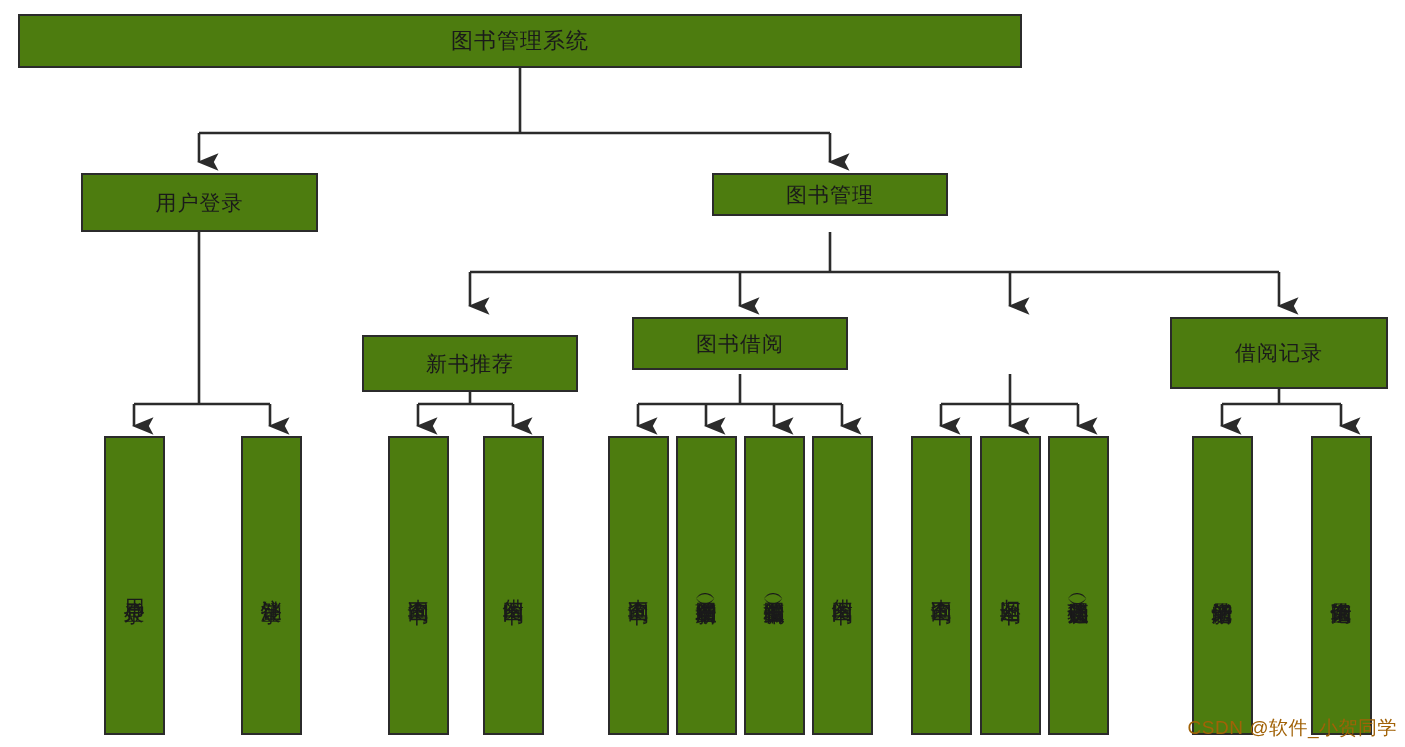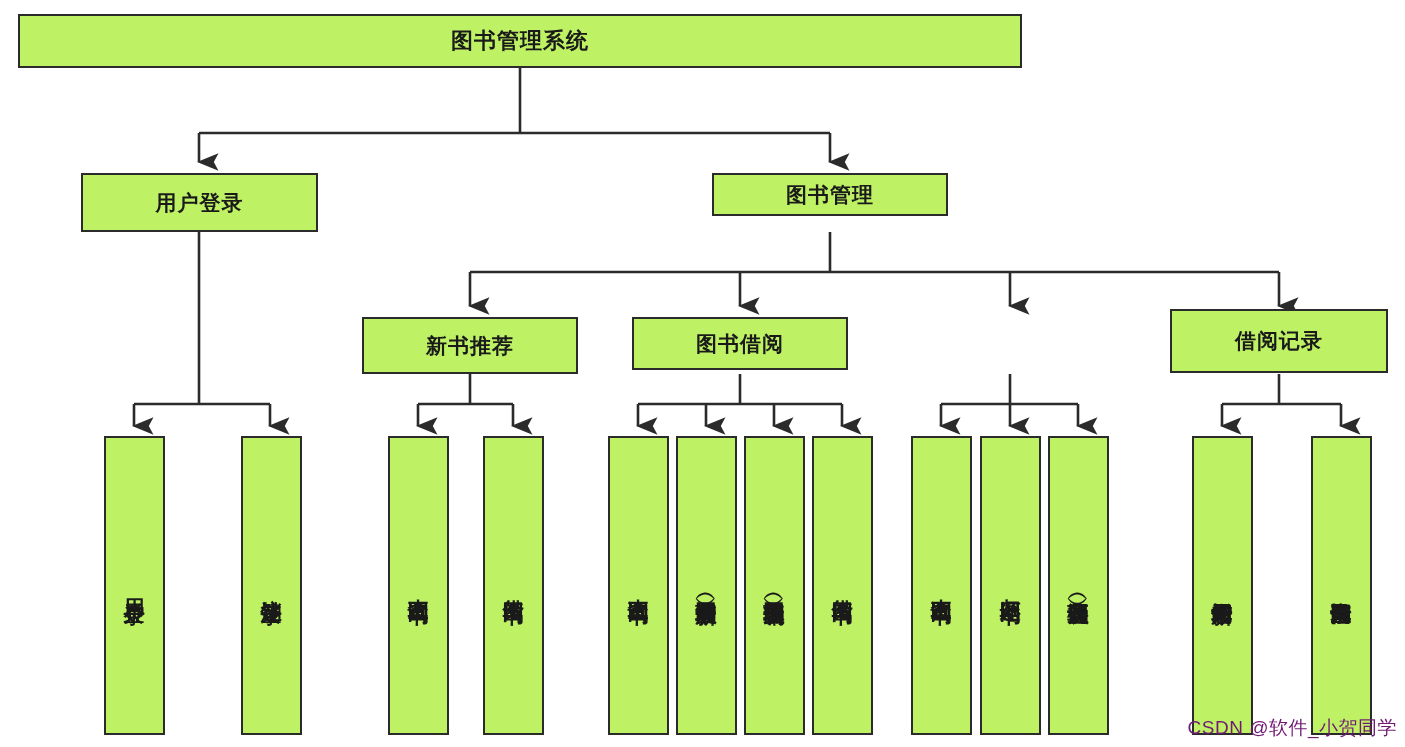--- a/index.html
+++ b/index.html
@@ -9,26 +9,25 @@
     font-family:"Liberation Sans","DejaVu Sans",sans-serif;
     overflow:hidden;
   }
   #stage{position:relative;width:1405px;height:747px;}
   #wires{position:absolute;left:0;top:0;width:1405px;height:747px;}
 
   .node{
     position:absolute;
     box-sizing:border-box;
     border:2.5px solid #2b2b2b;
-    background:#bef264;
+    background:#4d7c0f;
     display:flex;
     align-items:center;
     justify-content:center;
     color:#1a1a1a;
-    font-weight:bold;
   }
   .node.h{
     font-size:21px;
     letter-spacing:1px;
     line-height:1.1;
   }
   .node.root{font-size:22px;}
   .node.v{
     writing-mode:vertical-rl;
     text-orientation:upright;
@@ -43,21 +42,21 @@
     writing-mode:vertical-rl;
     text-orientation:upright;
     white-space:normal;
     text-align:center;
   }
   #watermark{
     position:absolute;
     right:8px;
     bottom:6px;
     font-size:19px;
-    color:#701a75;
+    color:#a16207;
     letter-spacing:0.5px;
     white-space:nowrap;
     pointer-events:none;
   }
 </style>
 </head>
 <body>
 
 <div id="stage">
 
@@ -115,27 +114,27 @@
     <span>图书管理系统</span>
   </div>
 
   <div class="node h" style="left:81px;top:173px;width:237px;height:59px;">
     <span>用户登录</span>
   </div>
   <div class="node h" style="left:712px;top:173px;width:236px;height:43px;">
     <span>图书管理</span>
   </div>
 
-  <div class="node h" style="left:362px;top:317px;width:216px;height:57px;">
+  <div class="node h" style="left:362px;top:335px;width:216px;height:57px;">
     <span>新书推荐</span>
   </div>
   <div class="node h" style="left:632px;top:317px;width:216px;height:53px;">
     <span>图书借阅</span>
   </div>
-  <div class="node h" style="left:1170px;top:309px;width:218px;height:64px;">
+  <div class="node h" style="left:1170px;top:317px;width:218px;height:72px;">
     <span>借阅记录</span>
   </div>
 
   <div class="node v" style="left:104px;top:436px;width:61px;height:299px;">
     <span class="vlabel">用户登录</span>
   </div>
   <div class="node v" style="left:241px;top:436px;width:61px;height:299px;">
     <span class="vlabel">注销登录</span>
   </div>
 

